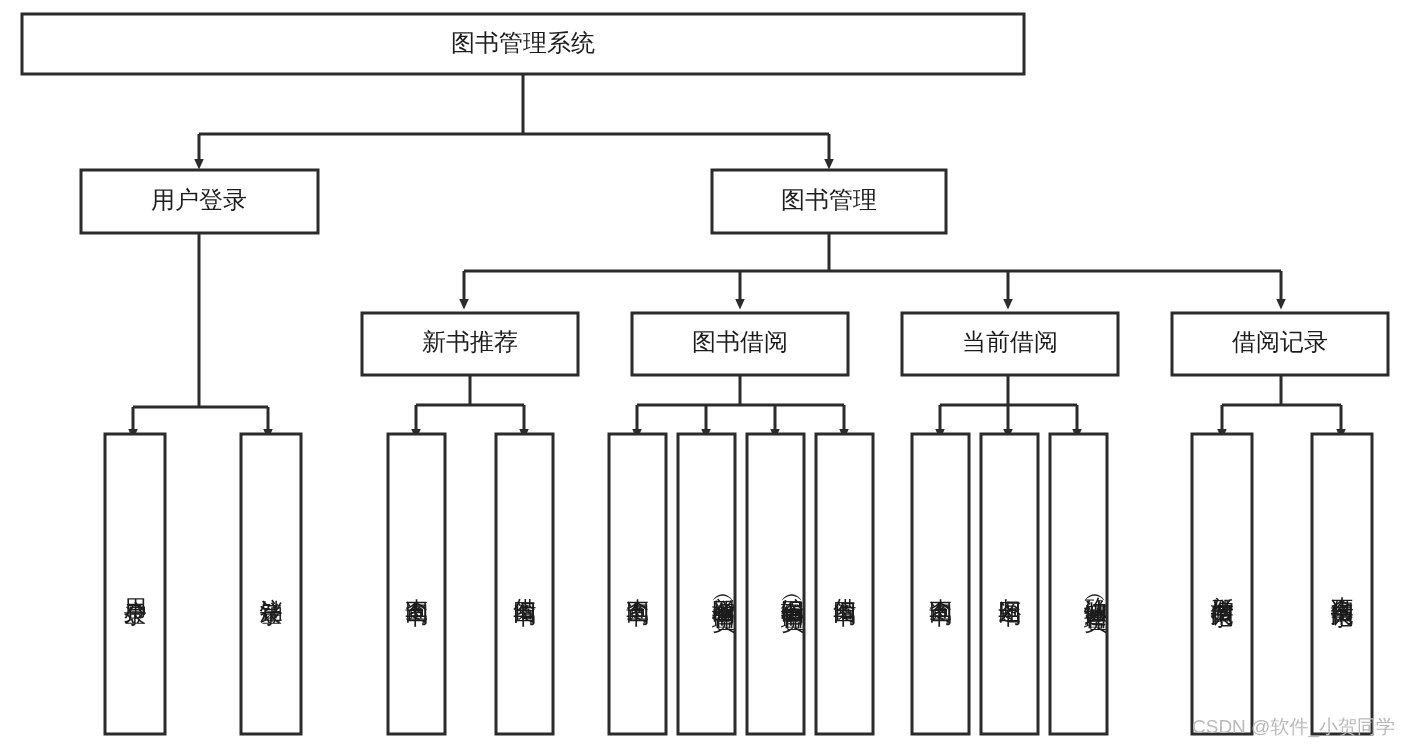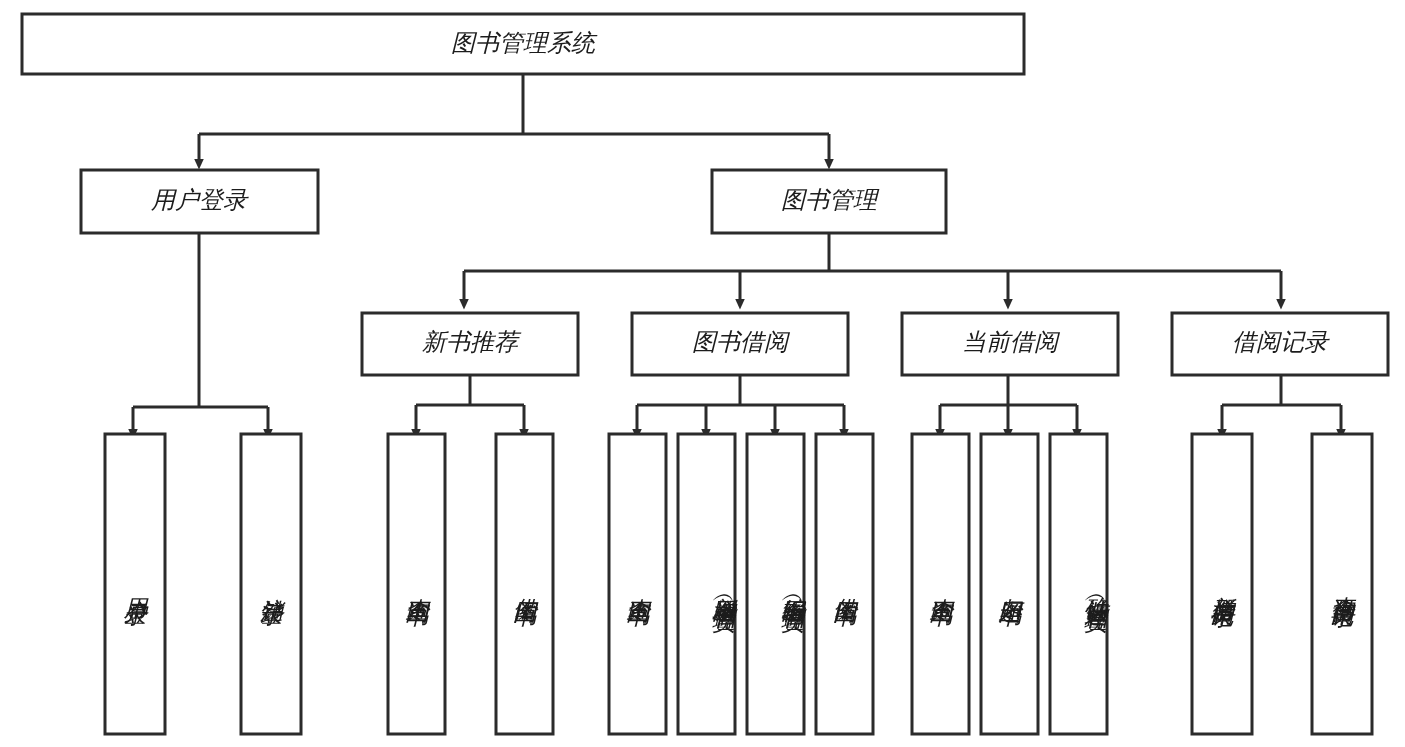--- a/index.html
+++ b/index.html
@@ -9,21 +9,20 @@
   }
   body {
     font-family: "Liberation Sans", "DejaVu Sans", sans-serif;
   }
   #diagram-root {
     position: relative;
     width: 1405px;
     height: 747px;
     background: #ffffff;
     overflow: hidden;
-    font-style: italic;
   }
   svg#tree-svg {
     position: absolute;
     left: 0;
     top: 0;
     width: 1405px;
     height: 747px;
   }
   .node-box {
     fill: #ffffff;
@@ -208,14 +207,15 @@
   <div class="node-label-v" style="left:747px; top:434px; width:57px; height:300px; align-items:flex-start; padding-top:8px; box-sizing:border-box;">编辑图书（管理员）</div>
   <div class="node-label-v" style="left:816px; top:434px; width:57px; height:300px;">借阅图书</div>
 
   <div class="node-label-v" style="left:912px; top:434px; width:57px; height:300px;">查询图书</div>
   <div class="node-label-v" style="left:981px; top:434px; width:57px; height:300px;">归还图书</div>
   <div class="node-label-v" style="left:1050px; top:434px; width:57px; height:300px; align-items:flex-start; padding-top:8px; box-sizing:border-box;">确认归还（管理员）</div>
 
   <div class="node-label-v" style="left:1192px; top:434px; width:60px; height:300px;">新增借阅记录</div>
   <div class="node-label-v" style="left:1312px; top:434px; width:60px; height:300px;">查询借阅记录</div>
 
+  <div class="watermark" style="left:1192px; top:714px;">CSDN @软件_小贺同学</div>
 
 </div>
 
 </body></html>

